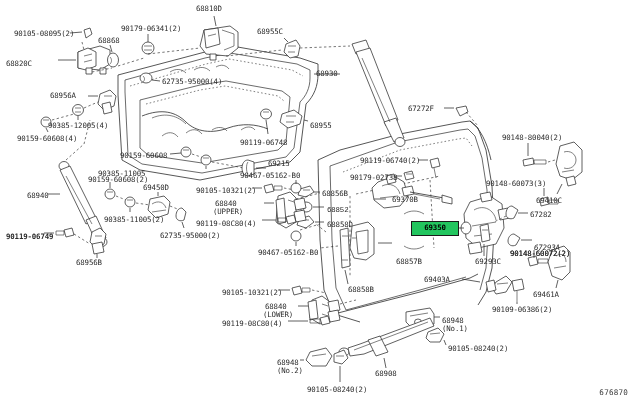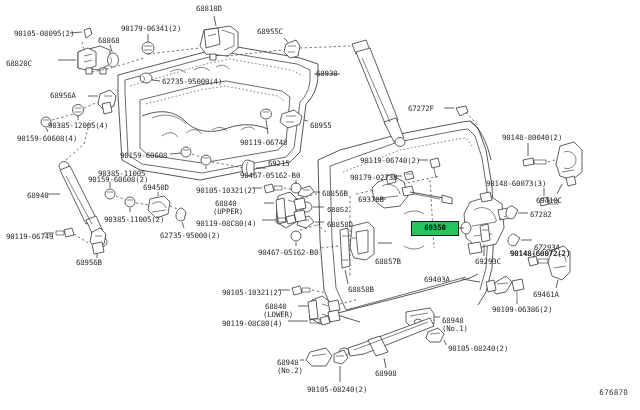--- a/index.html
+++ b/index.html
@@ -557,35 +557,35 @@
       <div class="lbl" style="left: 350px; top: 174px;">90179-02738</div>
       <div class="lbl" style="left: 486px; top: 180px;">90148-60073(3)</div>
       <div class="lbl" style="left: 536px; top: 197px;">69410C</div>
       <div class="lbl" style="left: 98px; top: 170px;">90385-11005</div>
       <div class="lbl" style="left: 240px; top: 172px;">90467-05162-B0</div>
       <div class="lbl" style="left: 322px; top: 190px;">68856B</div>
       <div class="lbl" style="left: 196px; top: 187px;">90105-10321(2)</div>
       <div class="lbl" style="left: 143px; top: 184px;">69450D</div>
       <div class="lbl" style="left: 27px; top: 192px;">68940</div>
       <div class="lbl" style="left: 88px; top: 176px;">90159-60608(2)</div>
-      <div class="lbl" style="left: 358px; top: 196px;">69370B</div>
+      <div class="lbl" style="left: 349px; top: 196px; padding-left: 43px;">69370B</div>
       <div class="lbl" style="left: 327px; top: 206px; font-family: Liberation Mono, monospace;">68852</div>
       <div class="lbl" style="left: 530px; top: 211px;">67282</div>
       <div class="lbl" style="left: 215px; top: 200px;">68840</div>
       <div class="lbl" style="left: 213px; top: 208px;">(UPPER)</div>
       <div class="lbl" style="left: 196px; top: 220px;">90119-08C80(4)</div>
       <div class="lbl" style="left: 327px; top: 221px;">68858D</div>
       <div class="lbl" style="left: 104px; top: 216px;">90385-11005(2)</div>
-      <div class="lbl" style="left: 6px; top: 233px;">90119-06749</div>
+      <div class="lbl" style="left: 6px; top: 233px; font-weight: bold;">90119-06749</div>
       <div class="lbl" style="left: 160px; top: 232px;">62735-95000(2)</div>
       <div class="lbl" style="left: 534px; top: 244px; font-style: italic;">67293A</div>
       <div class="lbl" style="left: 510px; top: 250px;">90148-60072(2)</div>
       <div class="lbl" style="left: 258px; top: 249px;">90467-05162-B0</div>
       <div class="lbl" style="left: 76px; top: 259px;">68956B</div>
-      <div class="lbl" style="left: 375px; top: 258px;">68857B</div>
+      <div class="lbl" style="left: 396px; top: 258px;">68857B</div>
       <div class="lbl" style="left: 475px; top: 258px;">69293C</div>
       <div class="lbl" style="left: 424px; top: 276px;">69403A</div>
       <div class="lbl" style="left: 510px; top: 250px;">90148-60072(2)</div>
       <div class="lbl" style="left: 533px; top: 291px;">69461A</div>
       <div class="lbl" style="left: 492px; top: 306px;">90109-06386(2)</div>
       <div class="lbl" style="left: 348px; top: 286px;">68858B</div>
       <div class="lbl" style="left: 222px; top: 289px;">90105-10321(2)</div>
       <div class="lbl" style="left: 265px; top: 303px;">68840</div>
       <div class="lbl" style="left: 263px; top: 311px;">(LOWER)</div>
       <div class="lbl" style="left: 222px; top: 320px;">90119-08C80(4)</div>

